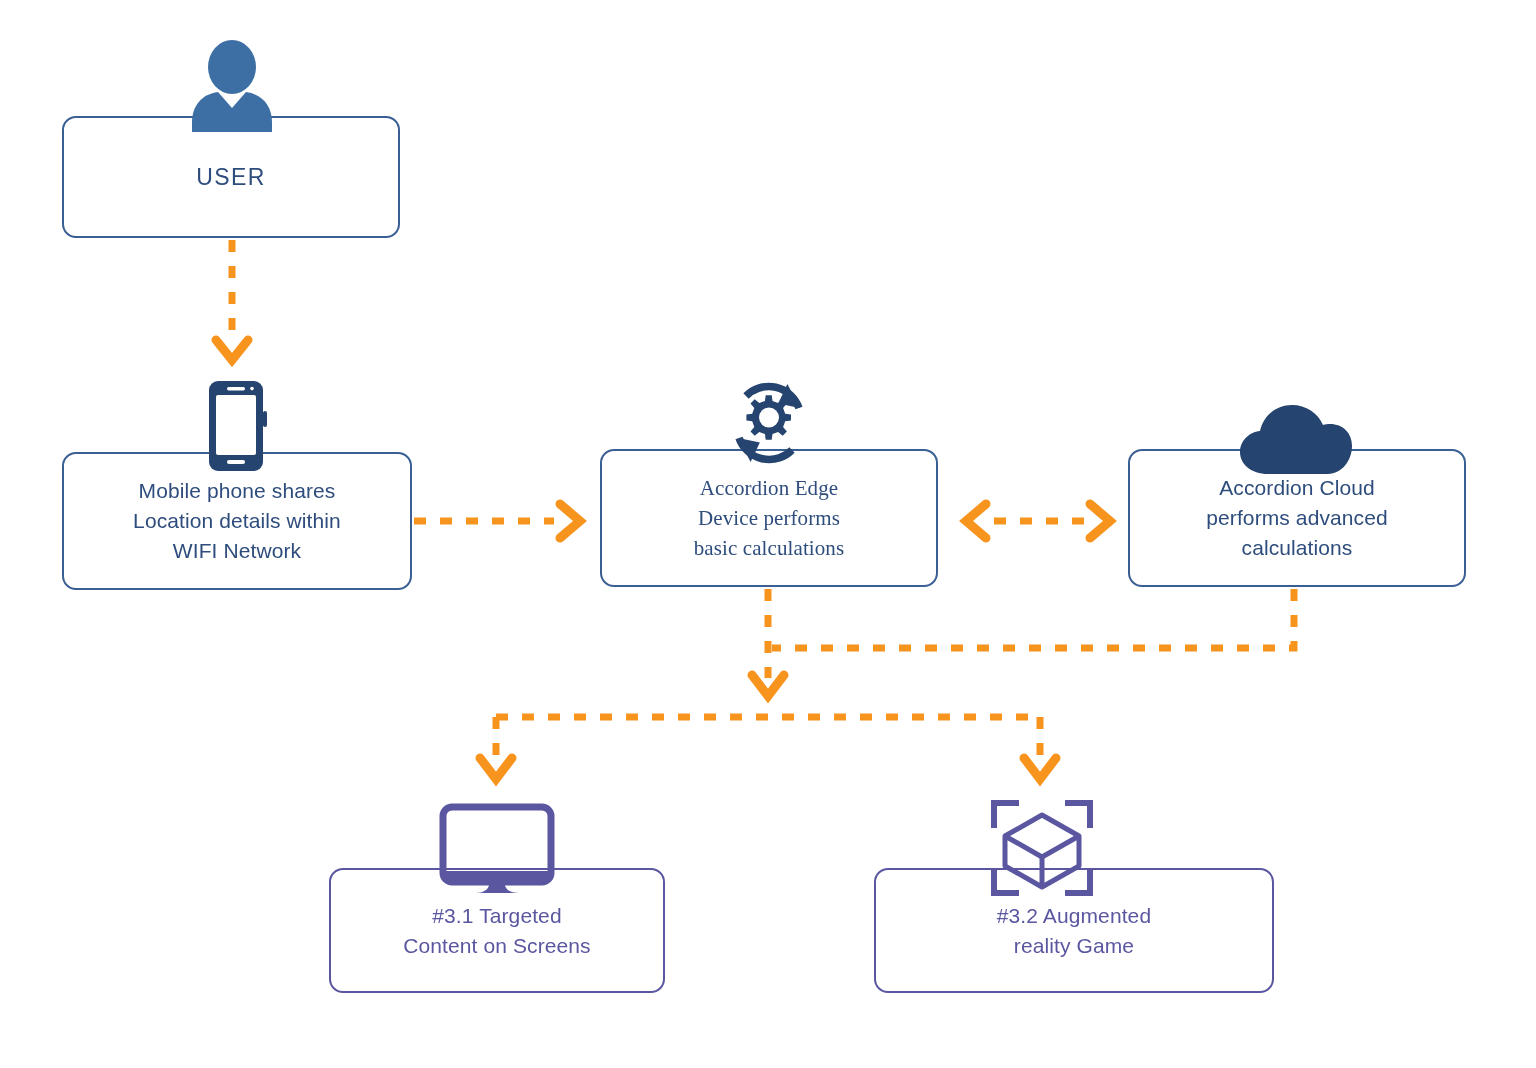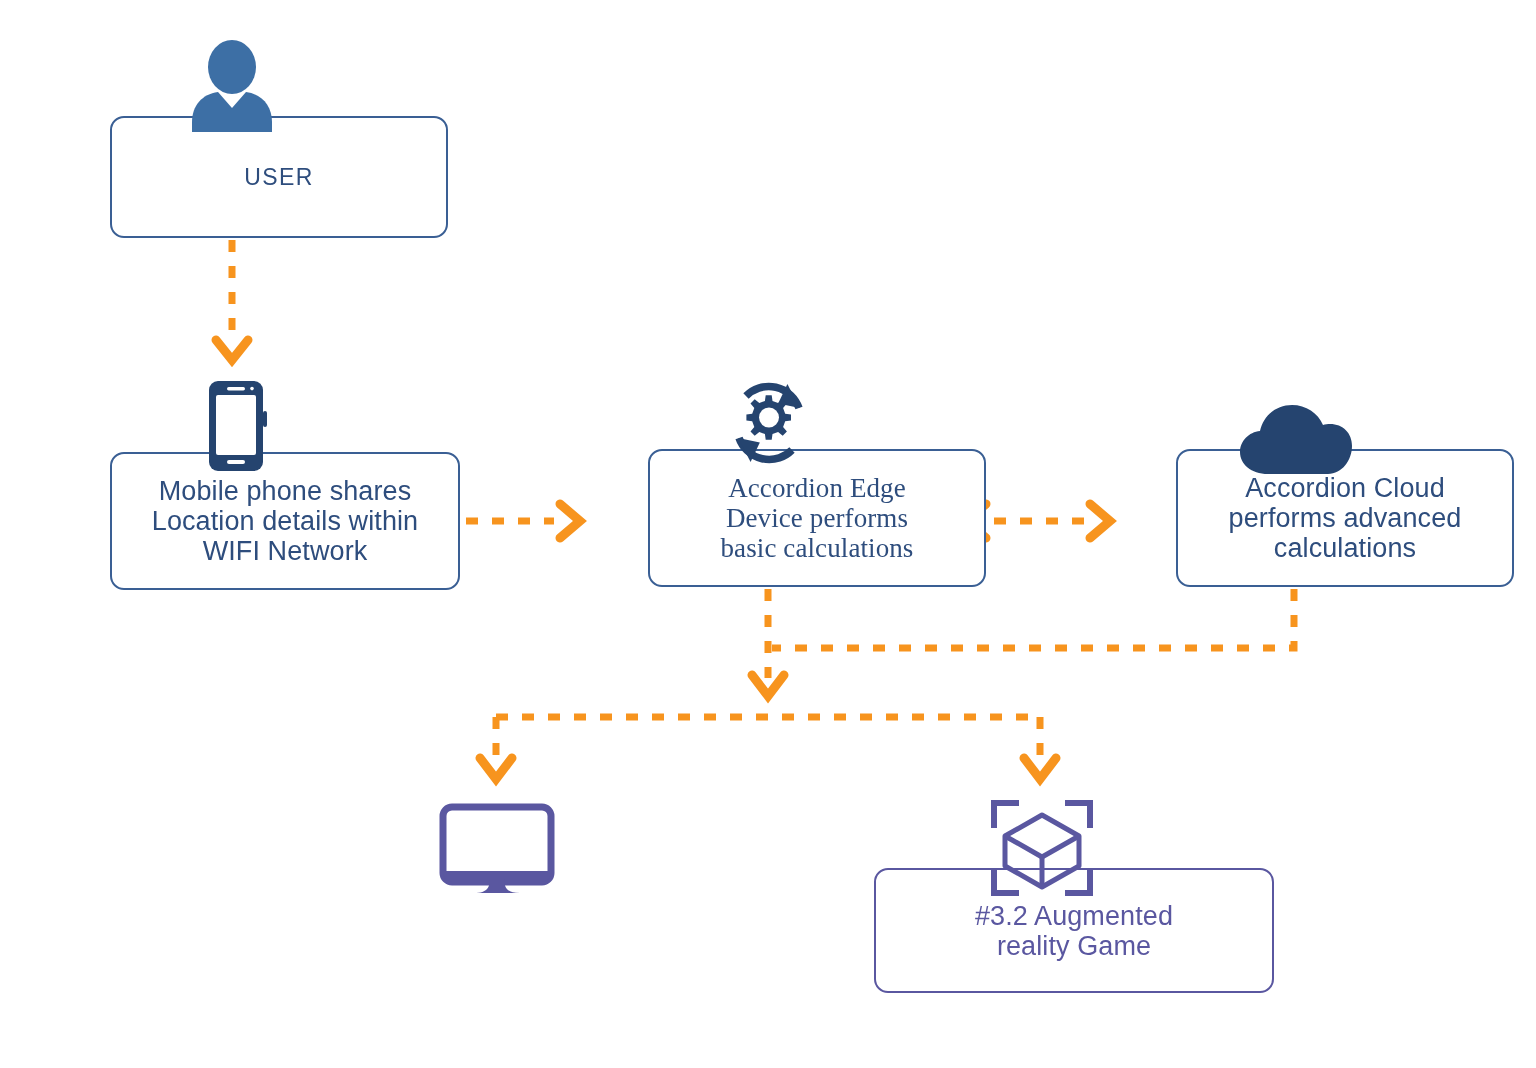--- a/index.html
+++ b/index.html
@@ -29,28 +29,27 @@
     position: absolute;
     box-sizing: border-box;
     border-radius: 14px;
     background: #ffffff;
     display: flex;
     align-items: center;
     justify-content: center;
     text-align: center;
   }
   .node-label {
-    font-size: 27px;
+    font-size: 21px;
     line-height: 30px;
     letter-spacing: 0.1px;
     white-space: pre-line;
   }
   .node.blue {
     border: 2.2px solid #3a5f94;
-    margin-left: 48px;
   }
   .node.blue .node-label {
     color: #2e4d7d;
   }
   .node.purple {
     border: 2px solid #5a57a0;
   }
   .node.purple .node-label {
     color: #5a57a0;
   }
@@ -170,20 +169,24 @@
                C13 74 2 64 2 52
                C2 41 11 32 22 31
                C25 16 38 5 54 5
                C68 5 80 13 85 25
                C87 24 90 24 92 24
                C105 24 114 33 114 46
                C114 60 104 74 90 74 Z" fill="#25446f"></path>
     </svg>
   </div>
 
+  <div class="node purple" style="left:329px; top:868px; width:336px; height:125px;">
+    <div class="node-label">#3.1 Targeted
+Content on Screens</div>
+  </div>
   <div class="node-icon" style="left:438px; top:803px;">
     <svg width="118" height="92" viewBox="0 0 118 92">
       <rect x="5" y="4" width="108" height="75" rx="9" fill="none" stroke="#5a57a0" stroke-width="7"></rect>
       <path d="M5 68 H113 V70 A9 9 0 0 1 104 79 H14 A9 9 0 0 1 5 70 Z" fill="#5a57a0"></path>
       <rect x="52" y="74" width="14" height="12" fill="#5a57a0"></rect>
       <path d="M36 90 C50 90 52 84 52 74 H66 C66 84 68 90 82 90 Z" fill="#5a57a0"></path>
     </svg>
   </div>
 
   <div class="node purple" style="left:874px; top:868px; width:400px; height:125px;">

